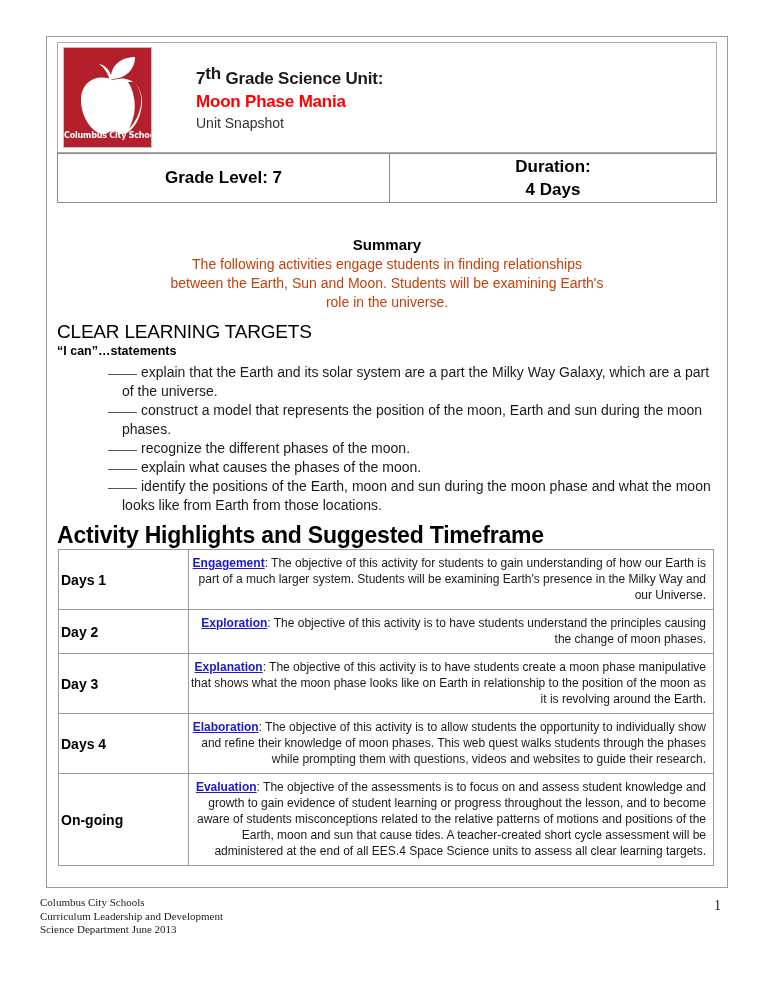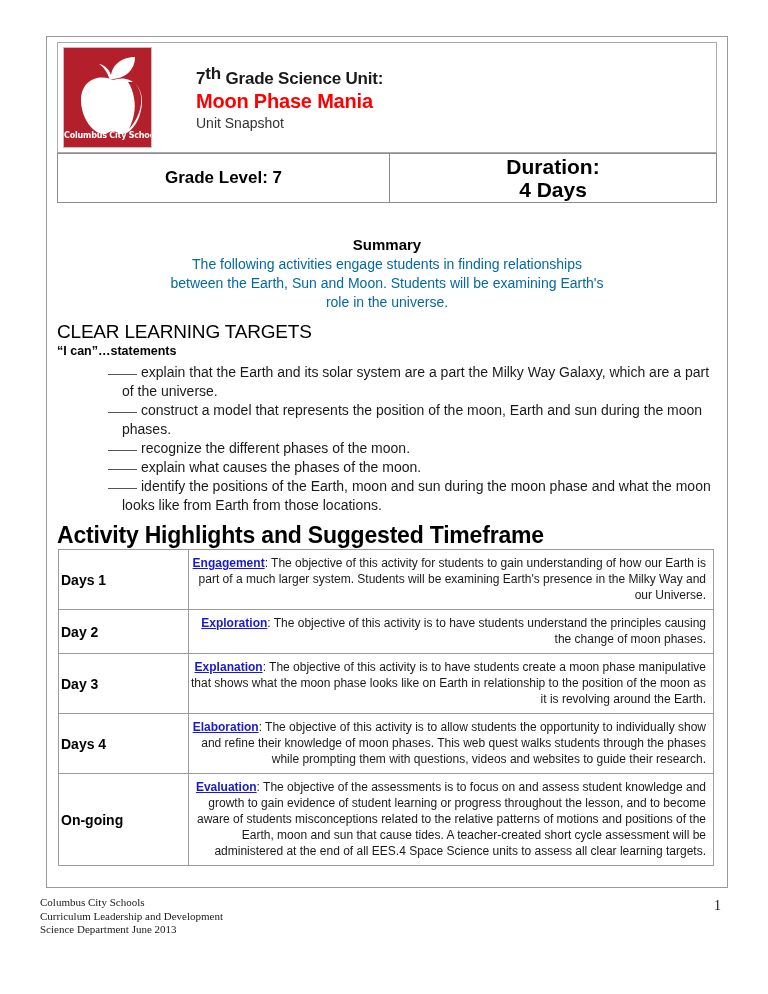--- a/index.html
+++ b/index.html
@@ -66,21 +66,21 @@
     color: #1a1a1a;
     letter-spacing: -0.2px;
     line-height: 22px;
     white-space: nowrap;
   }
   .title-line1 sup {
     font-size: 17px;
     vertical-align: 5px;
   }
   .title-line2 {
-    font-size: 20px;
+    font-size: 17px;
     font-weight: bold;
     color: #ff0000;
     letter-spacing: -0.2px;
     line-height: 23px;
     white-space: nowrap;
   }
   .title-line3 {
     font-size: 14px;
     font-weight: normal;
     color: #333333;
@@ -107,41 +107,41 @@
     font-size: 15px;
     height: 28px;
     padding: 3px 0;
   }
   .grade-cell {
     font-size: 17px;
     height: 49px;
     width: 332px;
   }
   .duration-cell {
-    font-size: 21px;
+    font-size: 17px;
     height: 49px;
     line-height: 23px;
   }
 
   
   .summary {
     position: absolute;
     left: 20px; top: 198px;
     width: 640px;
     text-align: center;
   }
   .summary-title {
     font-size: 15px;
     font-weight: bold;
     line-height: 20px;
   }
   .summary-body {
     font-size: 14px;
     line-height: 19px;
-    color: #0369a1;
+    color: #c2410c;
   }
 
   
   .clt {
     position: absolute;
     left: 10px; top: 283px;
     width: 660px;
   }
   .clt-title {
     font-size: 19px;

